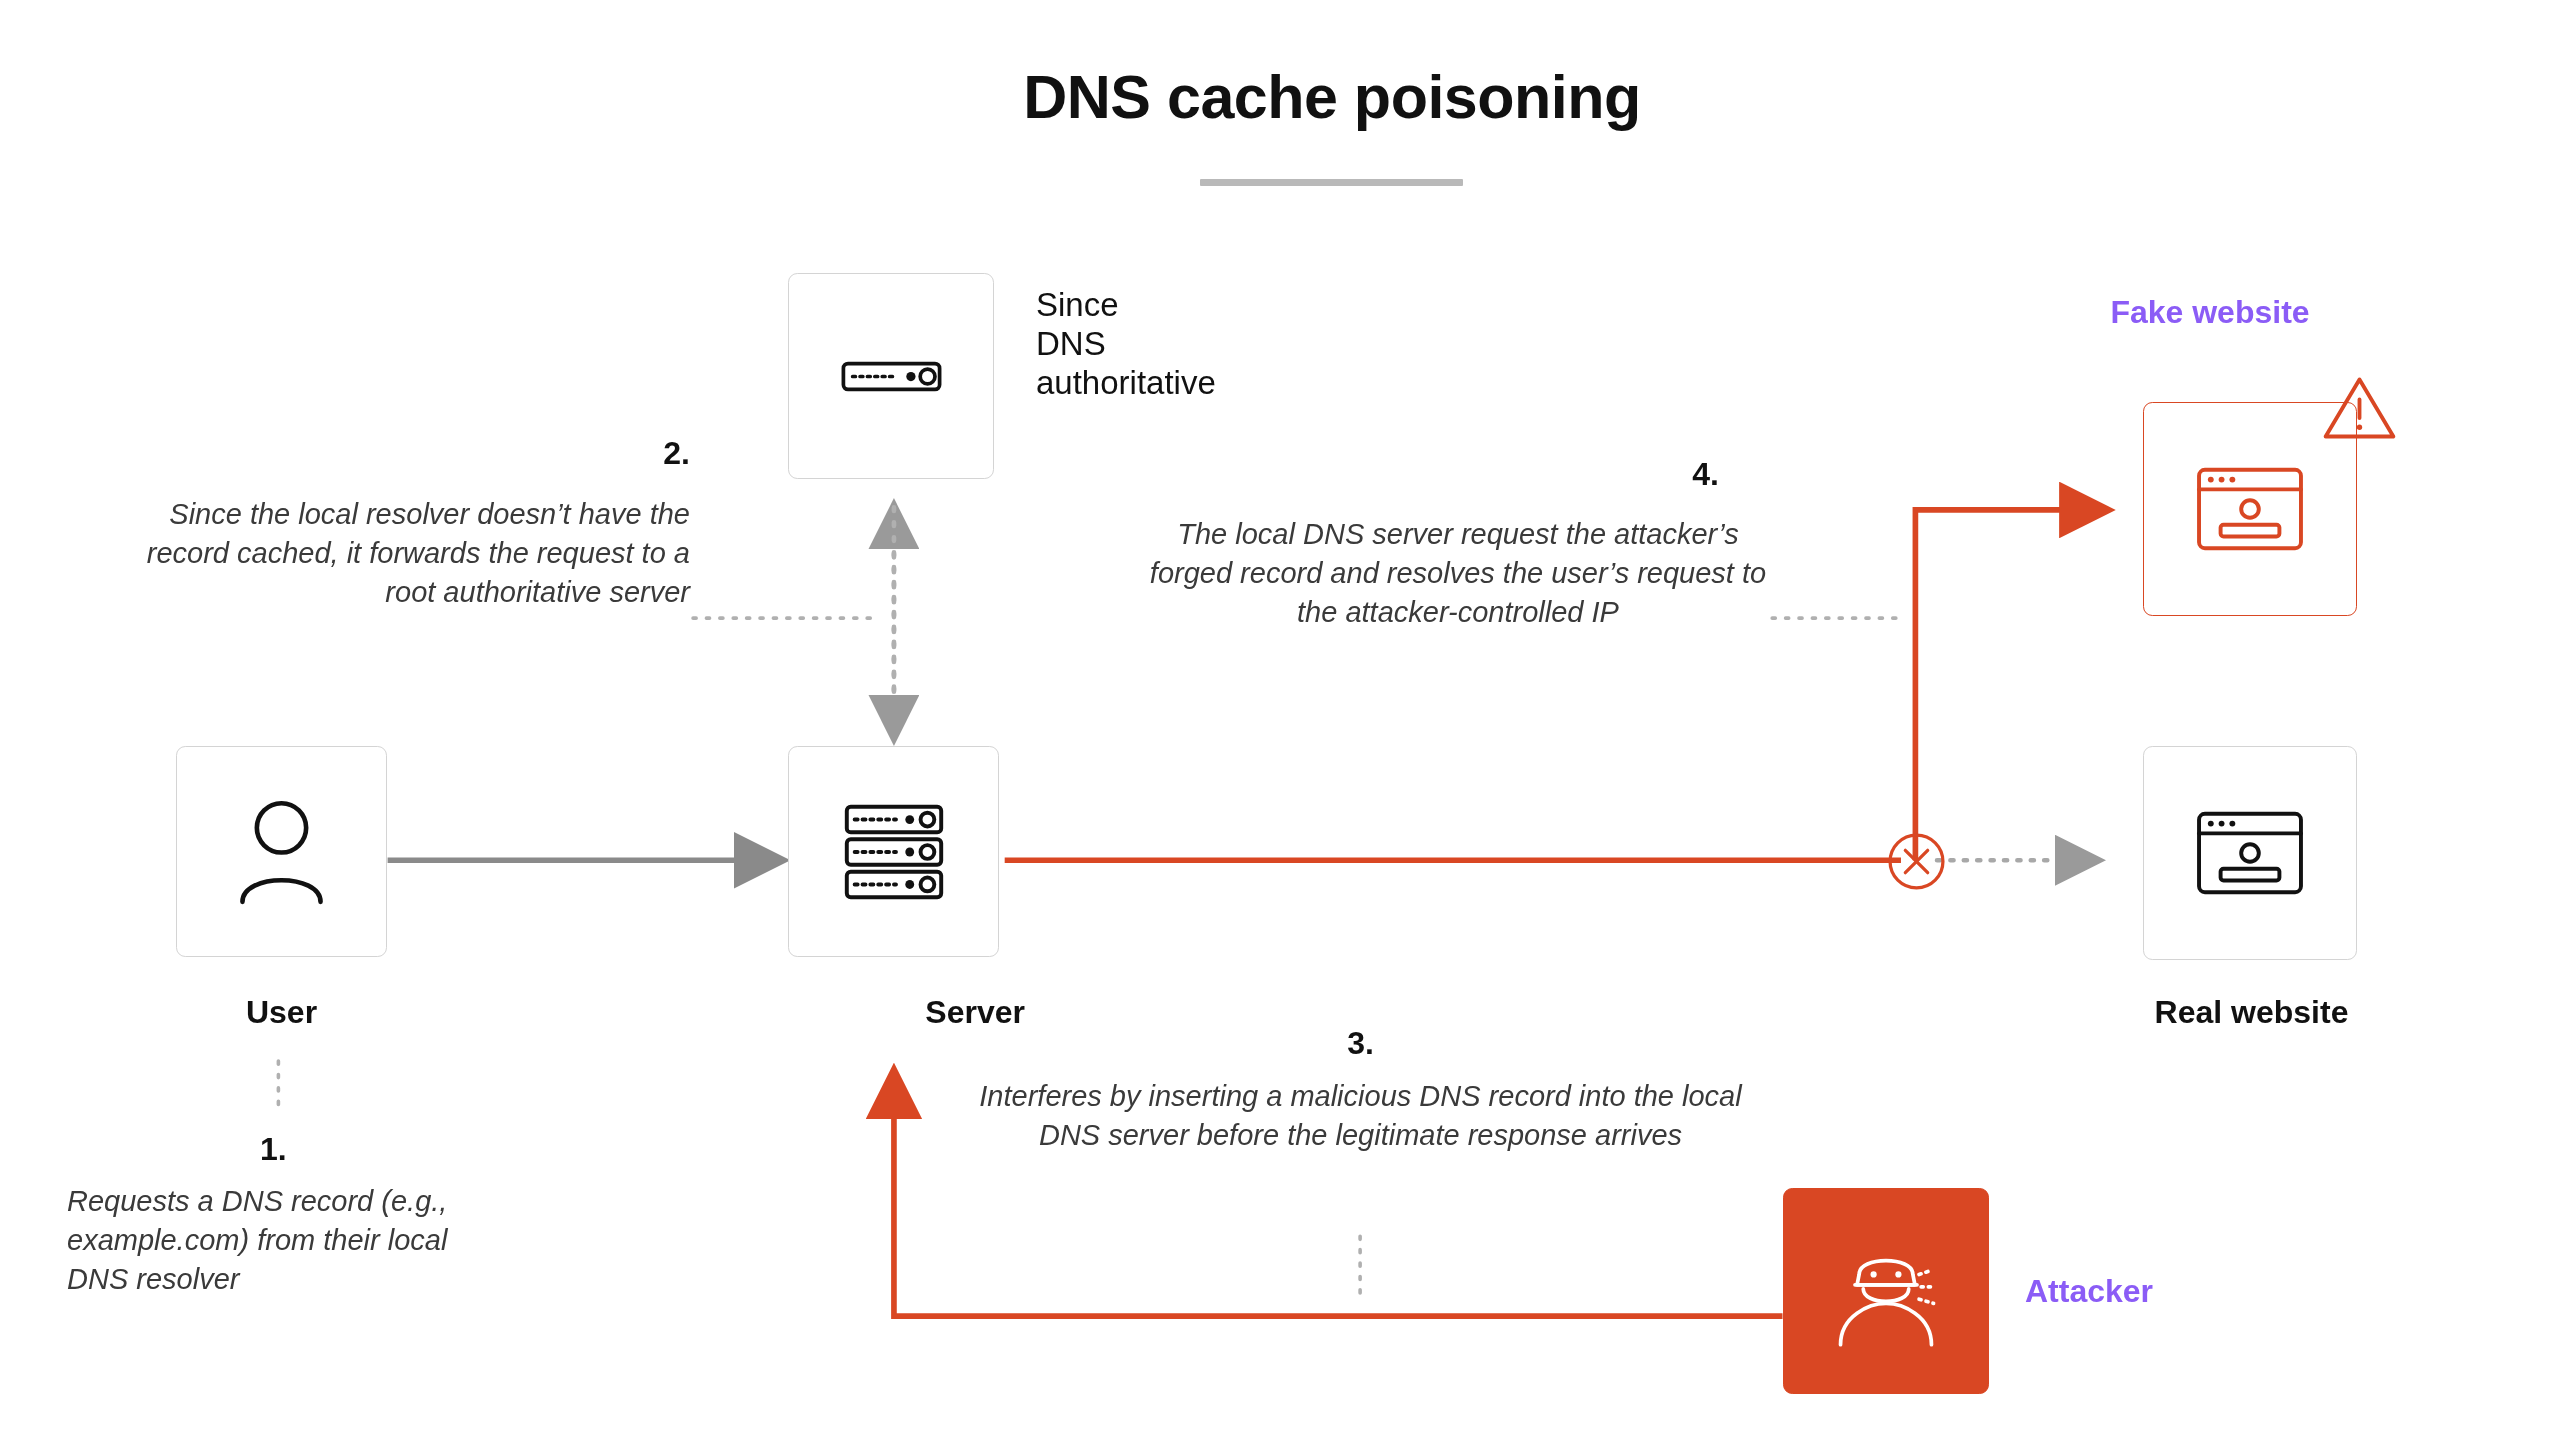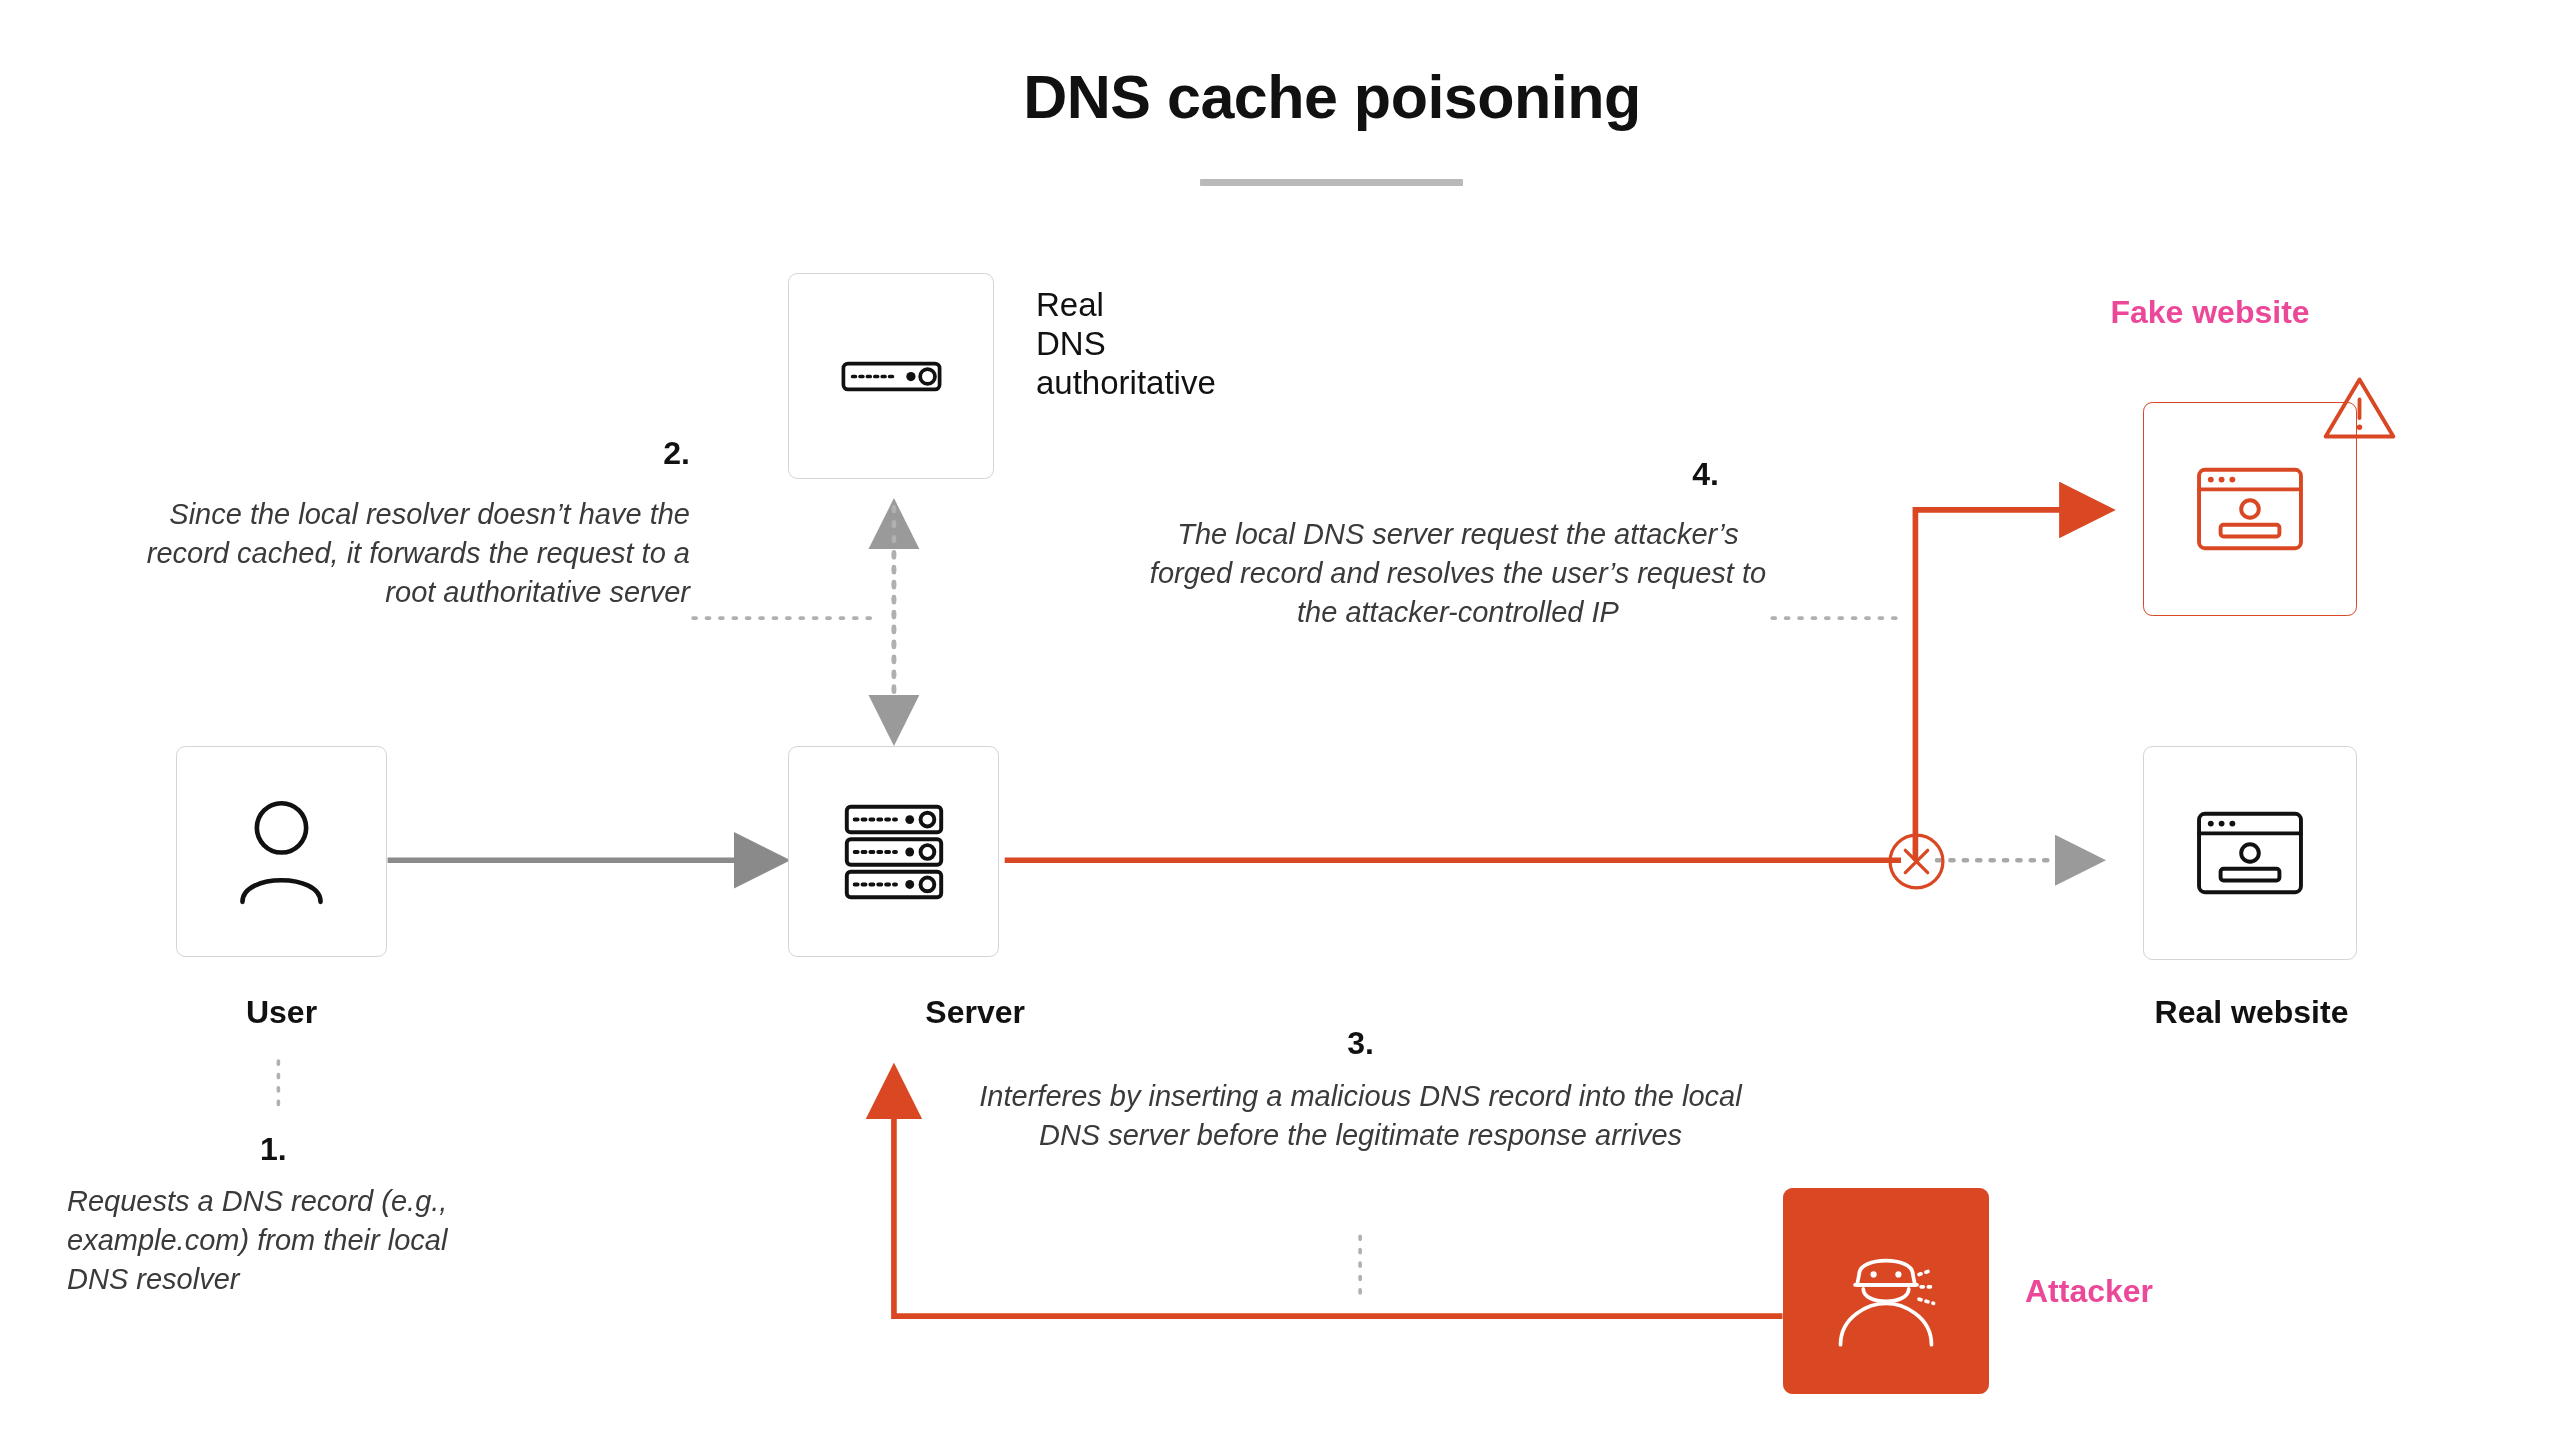--- a/index.html
+++ b/index.html
@@ -57,21 +57,21 @@
   }
   .node-label {
     position: absolute;
     font-size: 32px;
     font-weight: 700;
     color: #111111;
     white-space: nowrap;
     text-align: right;
   }
   .node-label.accent {
-    color: #ec4899;
+    color: #8b5cf6;
   }
   .node-title-multi {
     position: absolute;
     font-size: 33px;
     font-weight: 400;
     line-height: 1.18;
     color: #111111;
   }
   
   .step-num {
@@ -183,21 +183,21 @@
   <div class="node-box" style="left:788px; top:273px; width:206px; height:206px;"></div>
   <div class="icon-holder" style="left:788px; top:273px; width:206px; height:206px;">
     <svg width="111" height="57" viewBox="0 0 120 60" fill="none" stroke="#111111" stroke-width="4" stroke-linecap="round" stroke-linejoin="round">
       <rect x="8" y="16" width="104" height="28" rx="5"></rect>
       <line x1="18" y1="30" x2="66" y2="30" stroke-dasharray="3 5"></line>
       <circle cx="81" cy="30" r="5" fill="#111111" stroke="none"></circle>
       <circle cx="99" cy="30" r="8"></circle>
     </svg>
   </div>
   <div class="node-title-multi" style="left:1036px; top:286px; width:412px;">
-    <div>Real</div>
+    <div>Since</div>
     <div>DNS</div>
     <div>authoritative</div>
   </div>
 
   <div class="node-label accent" style="left:2004px; top:294px; width:412px; text-align:center;">Fake website</div>
   <div class="node-box accent" style="left:2143px; top:402px; width:214px; height:214px;"></div>
   <div class="icon-holder" style="left:2143px; top:402px; width:214px; height:214px;">
     <svg width="118" height="98" viewBox="0 0 120 100" fill="none" stroke="#d94723" stroke-width="4" stroke-linecap="round" stroke-linejoin="round">
       <rect x="8" y="10" width="104" height="80" rx="6"></rect>
       <line x1="8" y1="30" x2="112" y2="30"></line>

